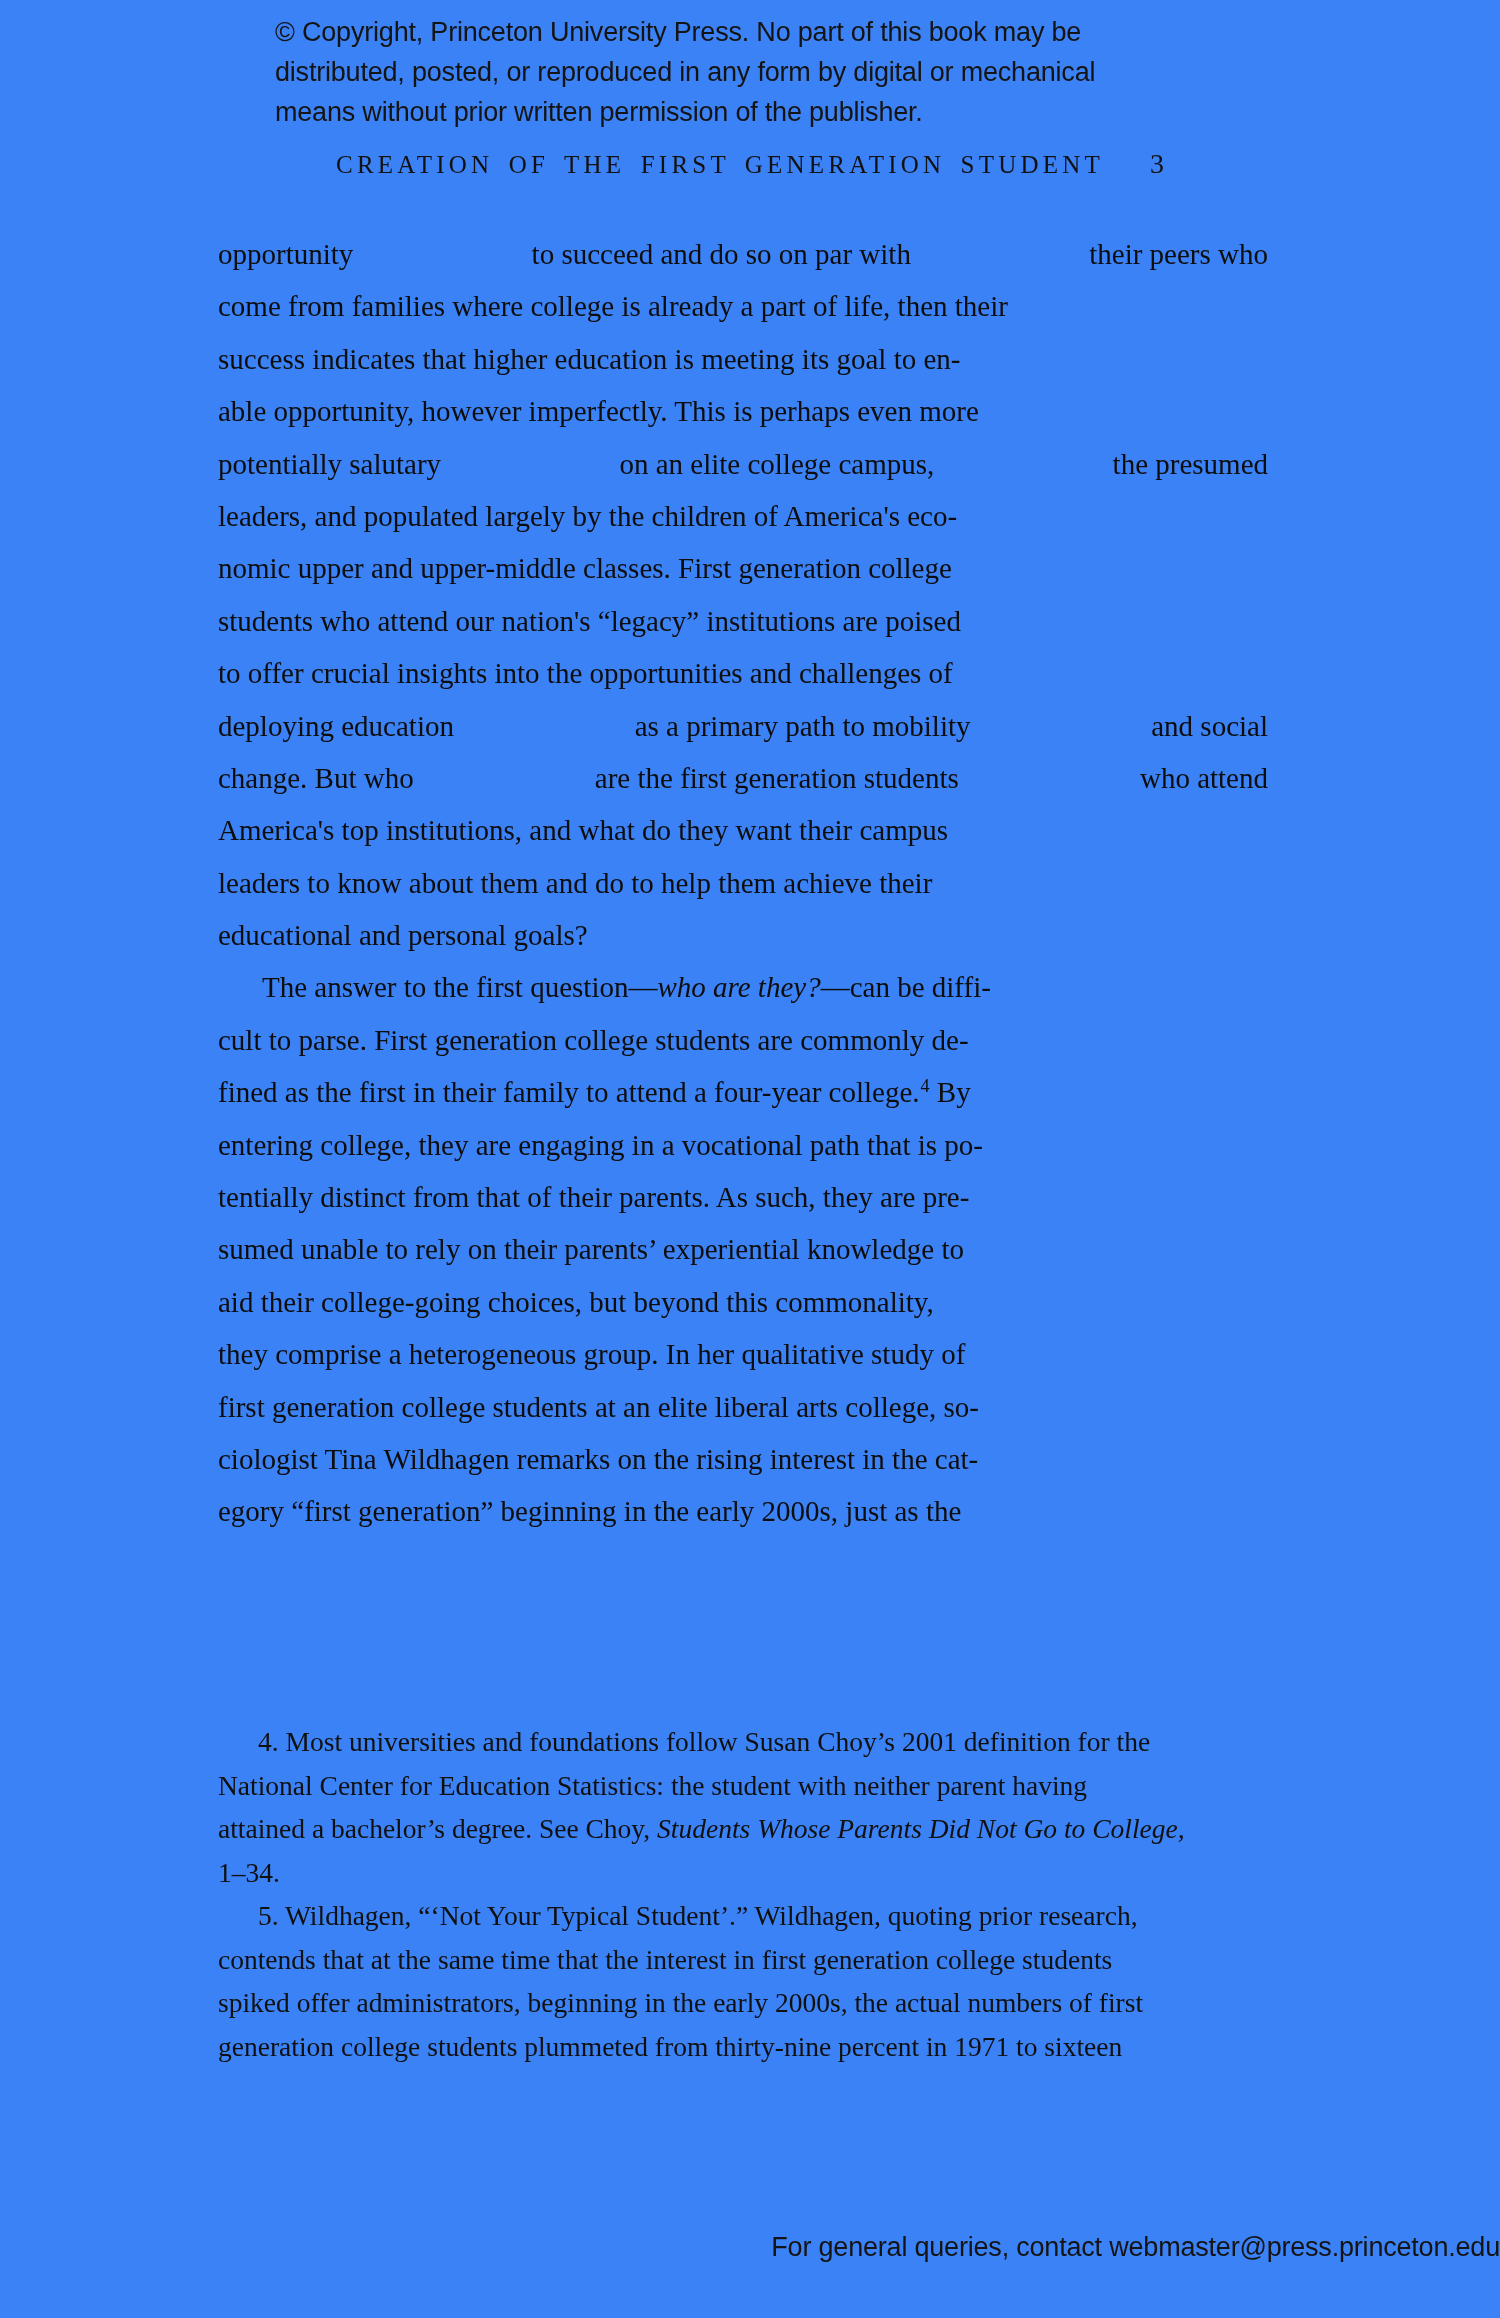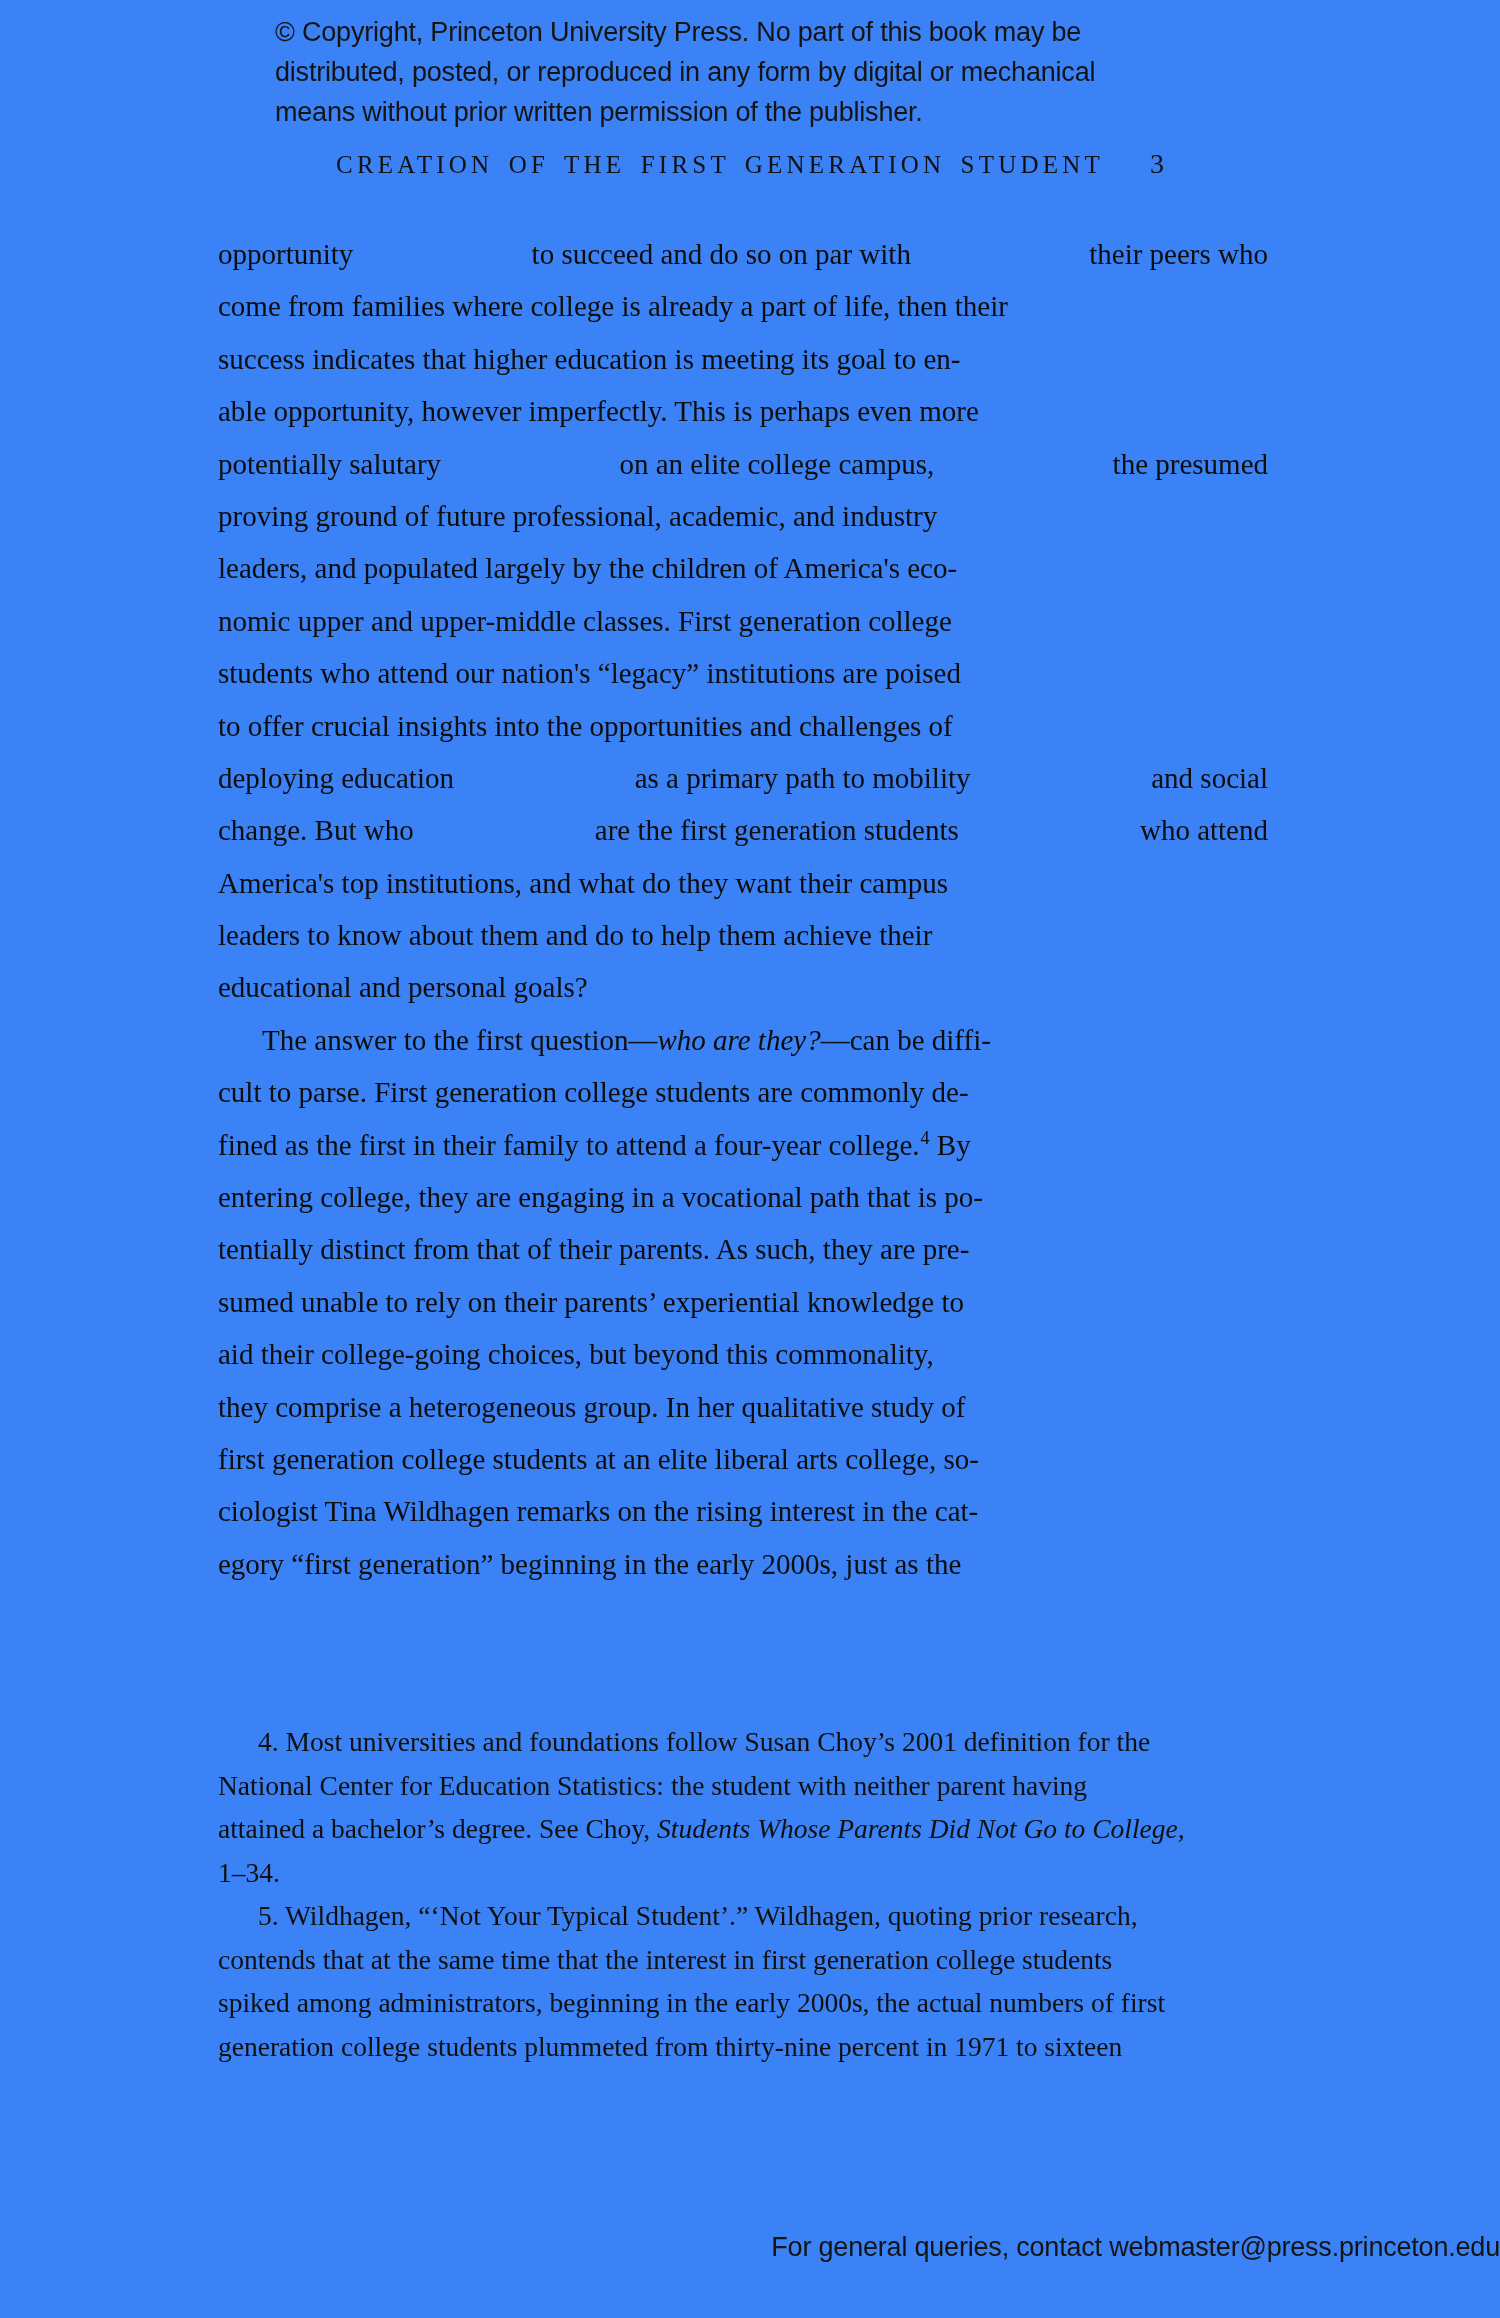--- a/index.html
+++ b/index.html
@@ -142,21 +142,20 @@
           <span>their peers who</span>
       </span>
       <span class="tline">come from families where college is already a part of life, then their</span>
       <span class="tline">success indicates that higher education is meeting its goal to en-</span>
       <span class="tline">able opportunity, however imperfectly. This is perhaps even more</span>
       <span class="tline just">
         <span>potentially salutary</span>
           <span>on an elite college campus,</span>
           <span>the presumed</span>
       </span>
-      <span class="tline">proving ground of future professional, academic, and industry</span>
       <span class="tline">leaders, and populated largely by the children of America's eco-</span>
       <span class="tline">nomic upper and upper-middle classes. First generation college</span>
       <span class="tline">students who attend our nation's “legacy” institutions are poised</span>
       <span class="tline">to offer crucial insights into the opportunities and challenges of</span>
       <span class="tline just">
         <span>deploying education</span>
           <span>as a primary path to mobility</span>
           <span>and social</span>
       </span>
       <span class="tline just">
@@ -190,21 +189,21 @@
     <div>
       <span class="fline indent">4. Most universities and foundations follow Susan Choy’s 2001 definition for the</span>
       <span class="fline">National Center for Education Statistics: the student with neither parent having</span>
       <span class="fline"><span>attained a bachelor’s degree. See Choy, </span><i>Students Whose Parents Did Not Go to College,</i></span>
       <span class="fline">1–34.</span>
     </div>
 
     <div>
       <span class="fline indent">5. Wildhagen, “‘Not Your Typical Student’.” Wildhagen, quoting prior research,</span>
       <span class="fline">contends that at the same time that the interest in first generation college students</span>
-      <span class="fline">spiked among administrators, beginning in the early 2000s, the actual numbers of first</span>
+      <span class="fline">spiked offer administrators, beginning in the early 2000s, the actual numbers of first</span>
       <span class="fline">generation college students plummeted from thirty-nine percent in 1971 to sixteen</span>
     </div>
 
   </div>
 
   <div class="footer-query">For general queries, contact webmaster@press.princeton.edu</div>
 
 </div>
 
 </body></html>

